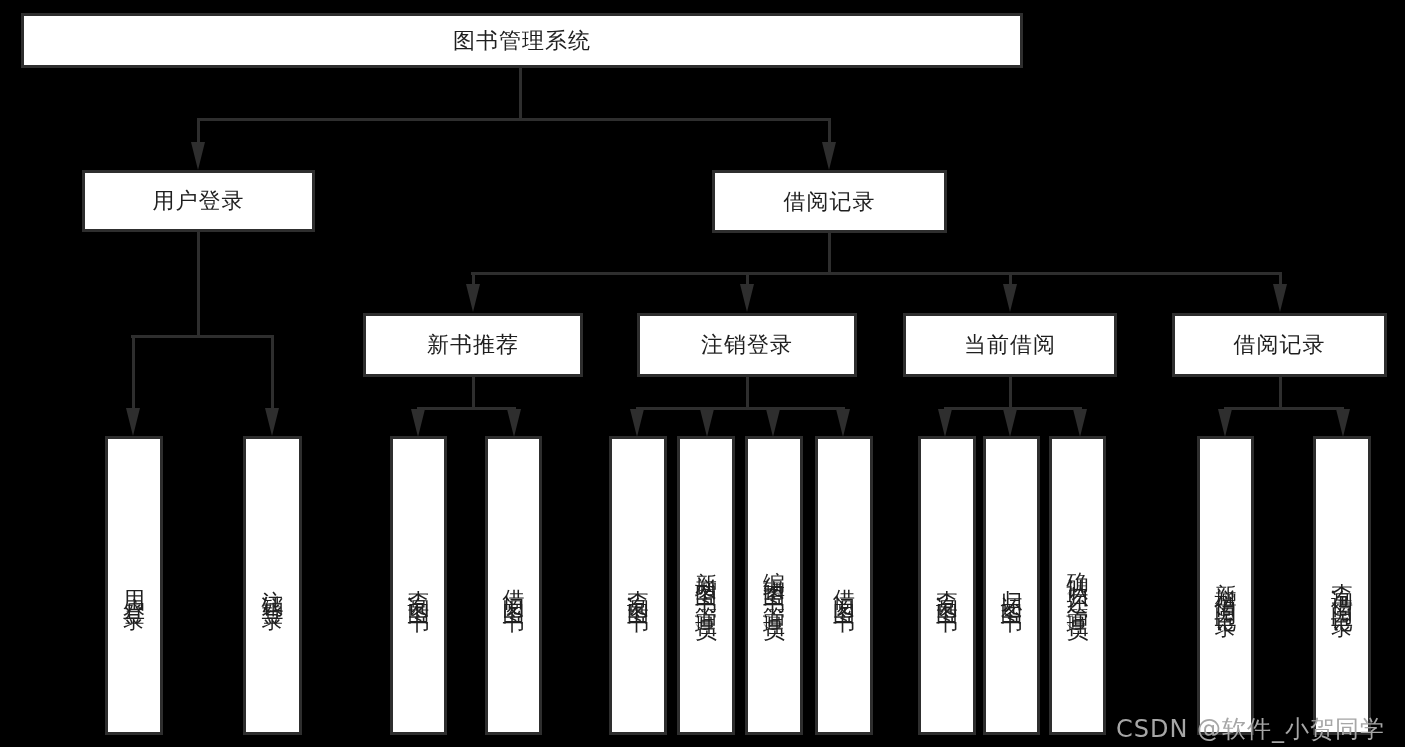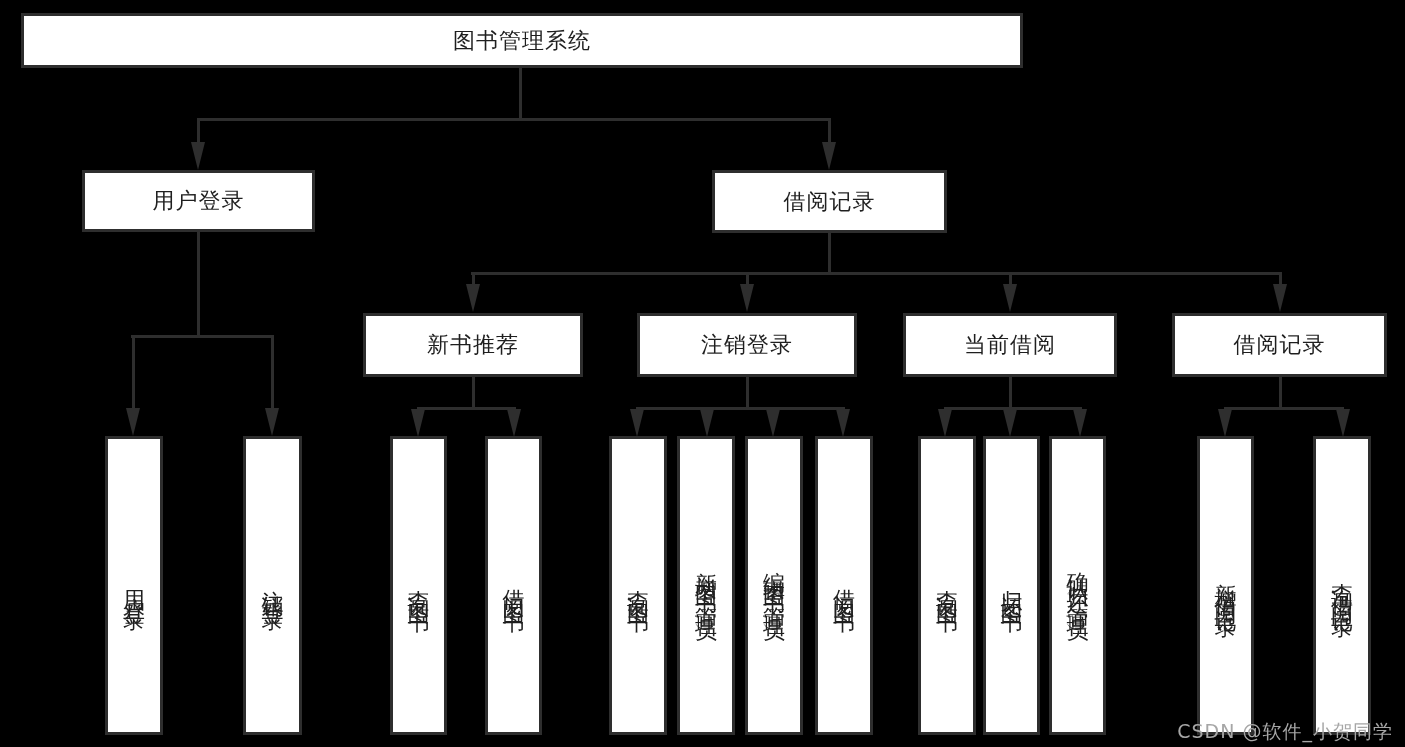--- a/index.html
+++ b/index.html
@@ -49,23 +49,23 @@
   .vline{position:absolute;width:3px;background:var(--line);z-index:1;}
   .hline{position:absolute;height:3px;background:var(--line);z-index:1;}
   .ahead{
     position:absolute;width:0;height:0;z-index:1;
     border-left:7px solid transparent;
     border-right:7px solid transparent;
     border-top:28px solid var(--line);
   }
   #watermark{
     position:absolute;
-    right:12px;
+    right:20px;
     bottom:2px;
-    font-size:19px;
+    font-size:24px;
     letter-spacing:1px;
     color:#a6a6a6;
     z-index:3;
     white-space:nowrap;
   }
 </style>
 </head>
 <body>
 
 <div id="canvas">

